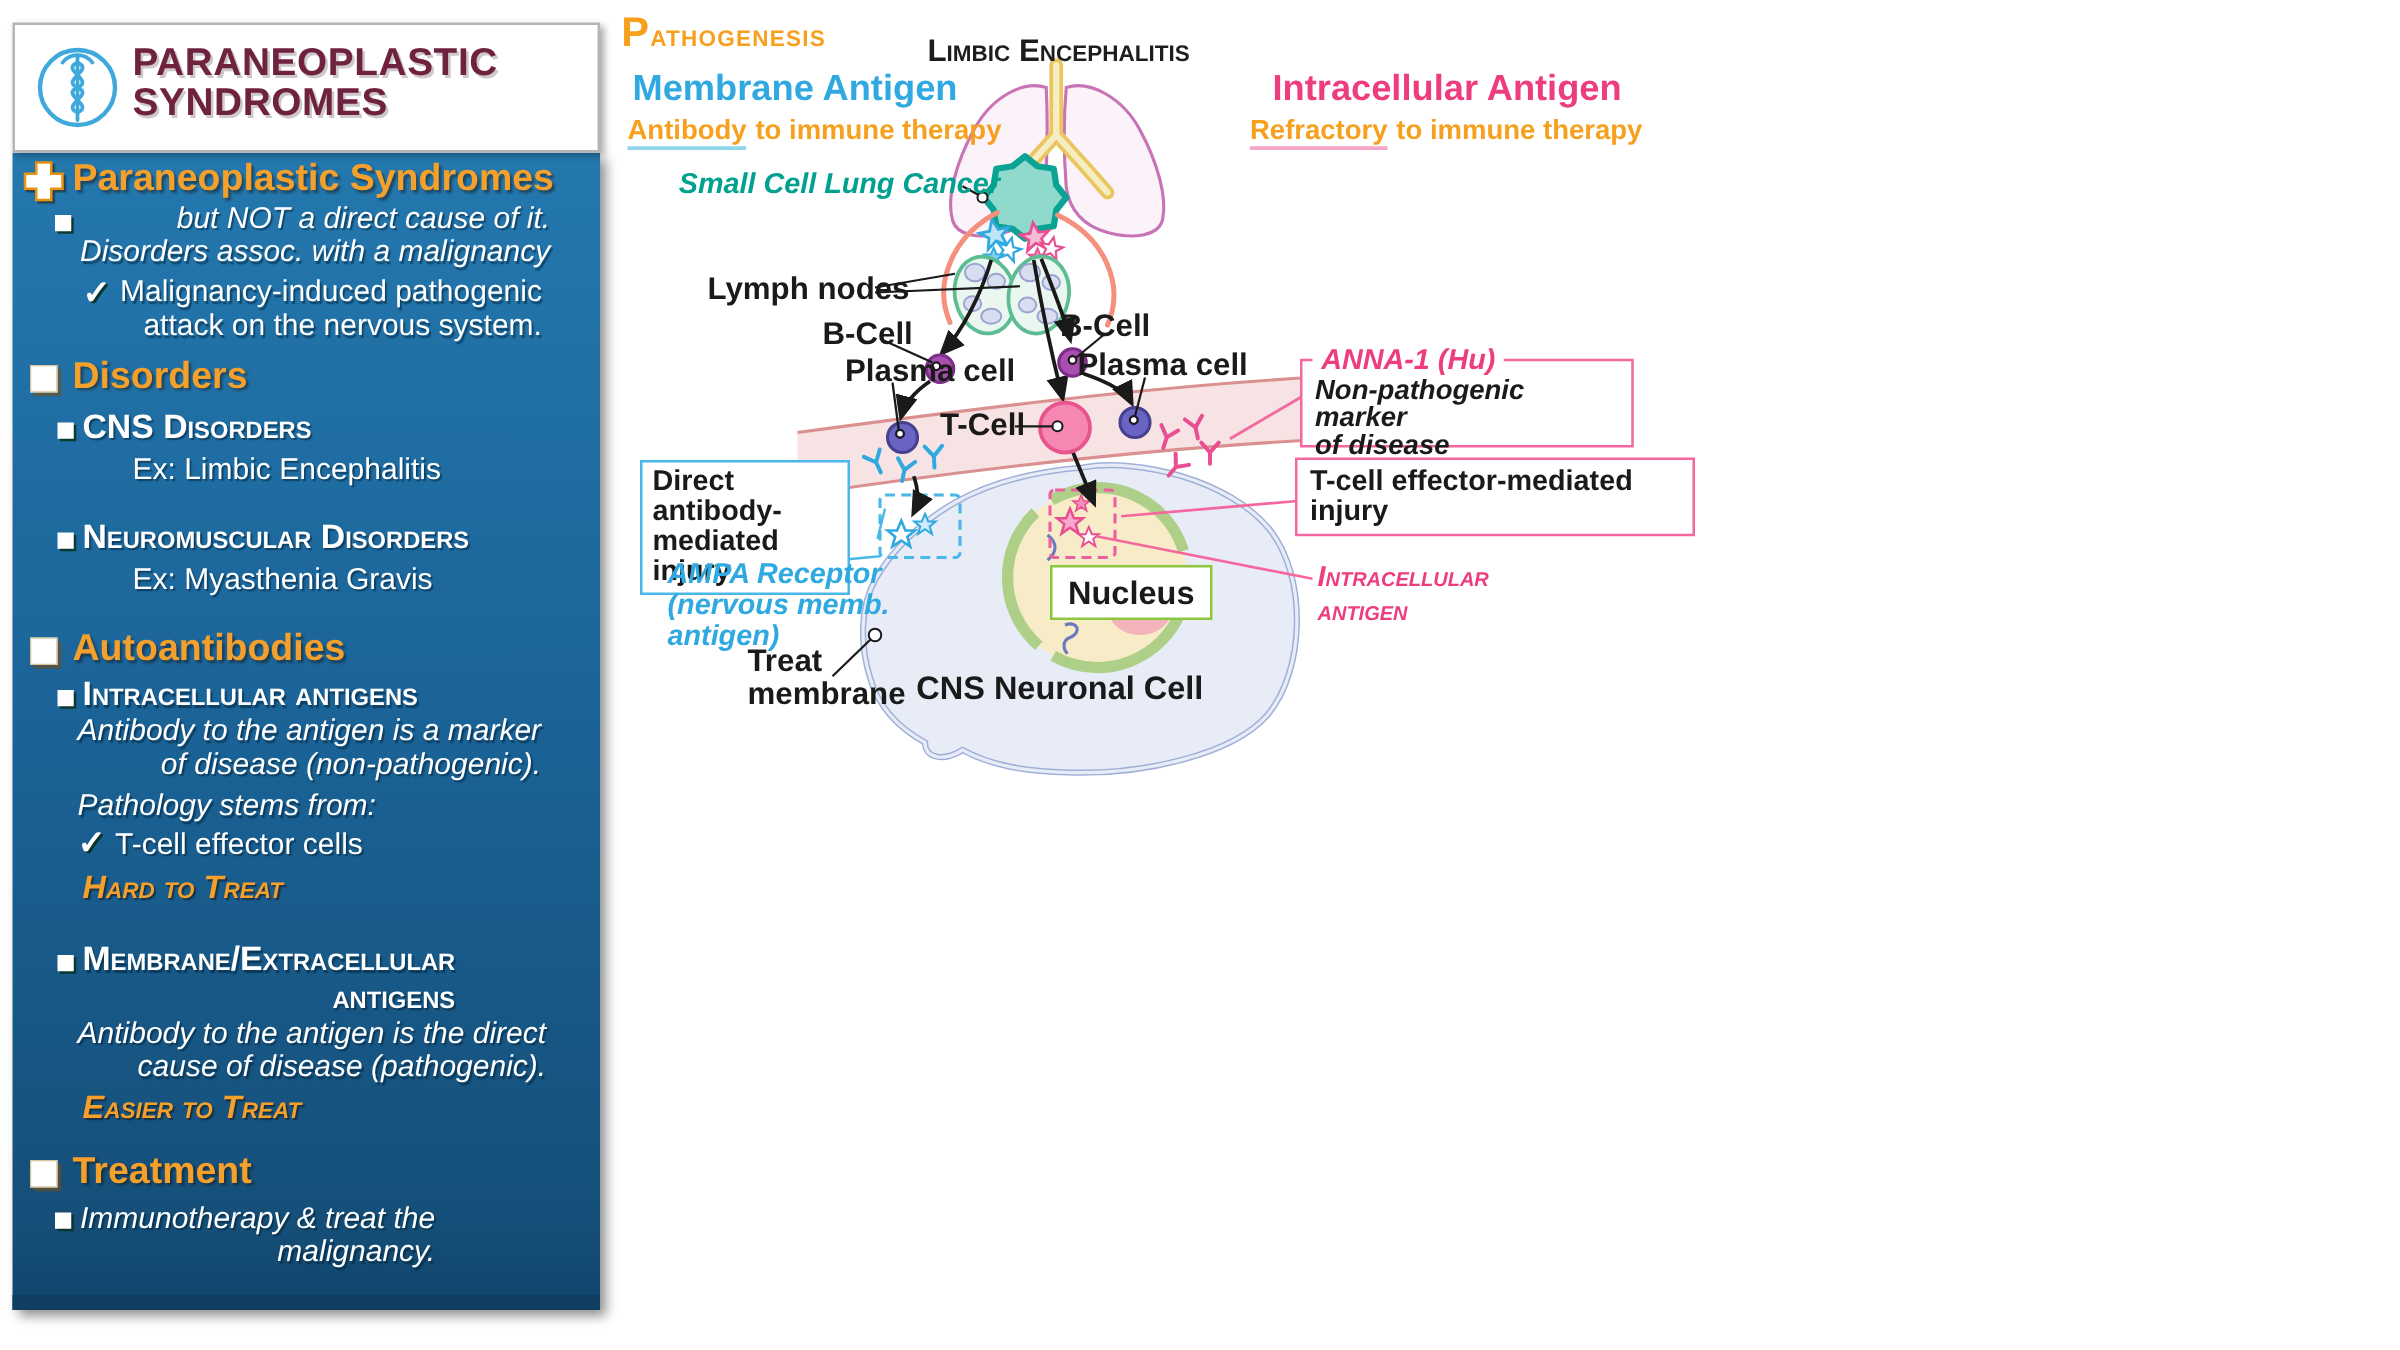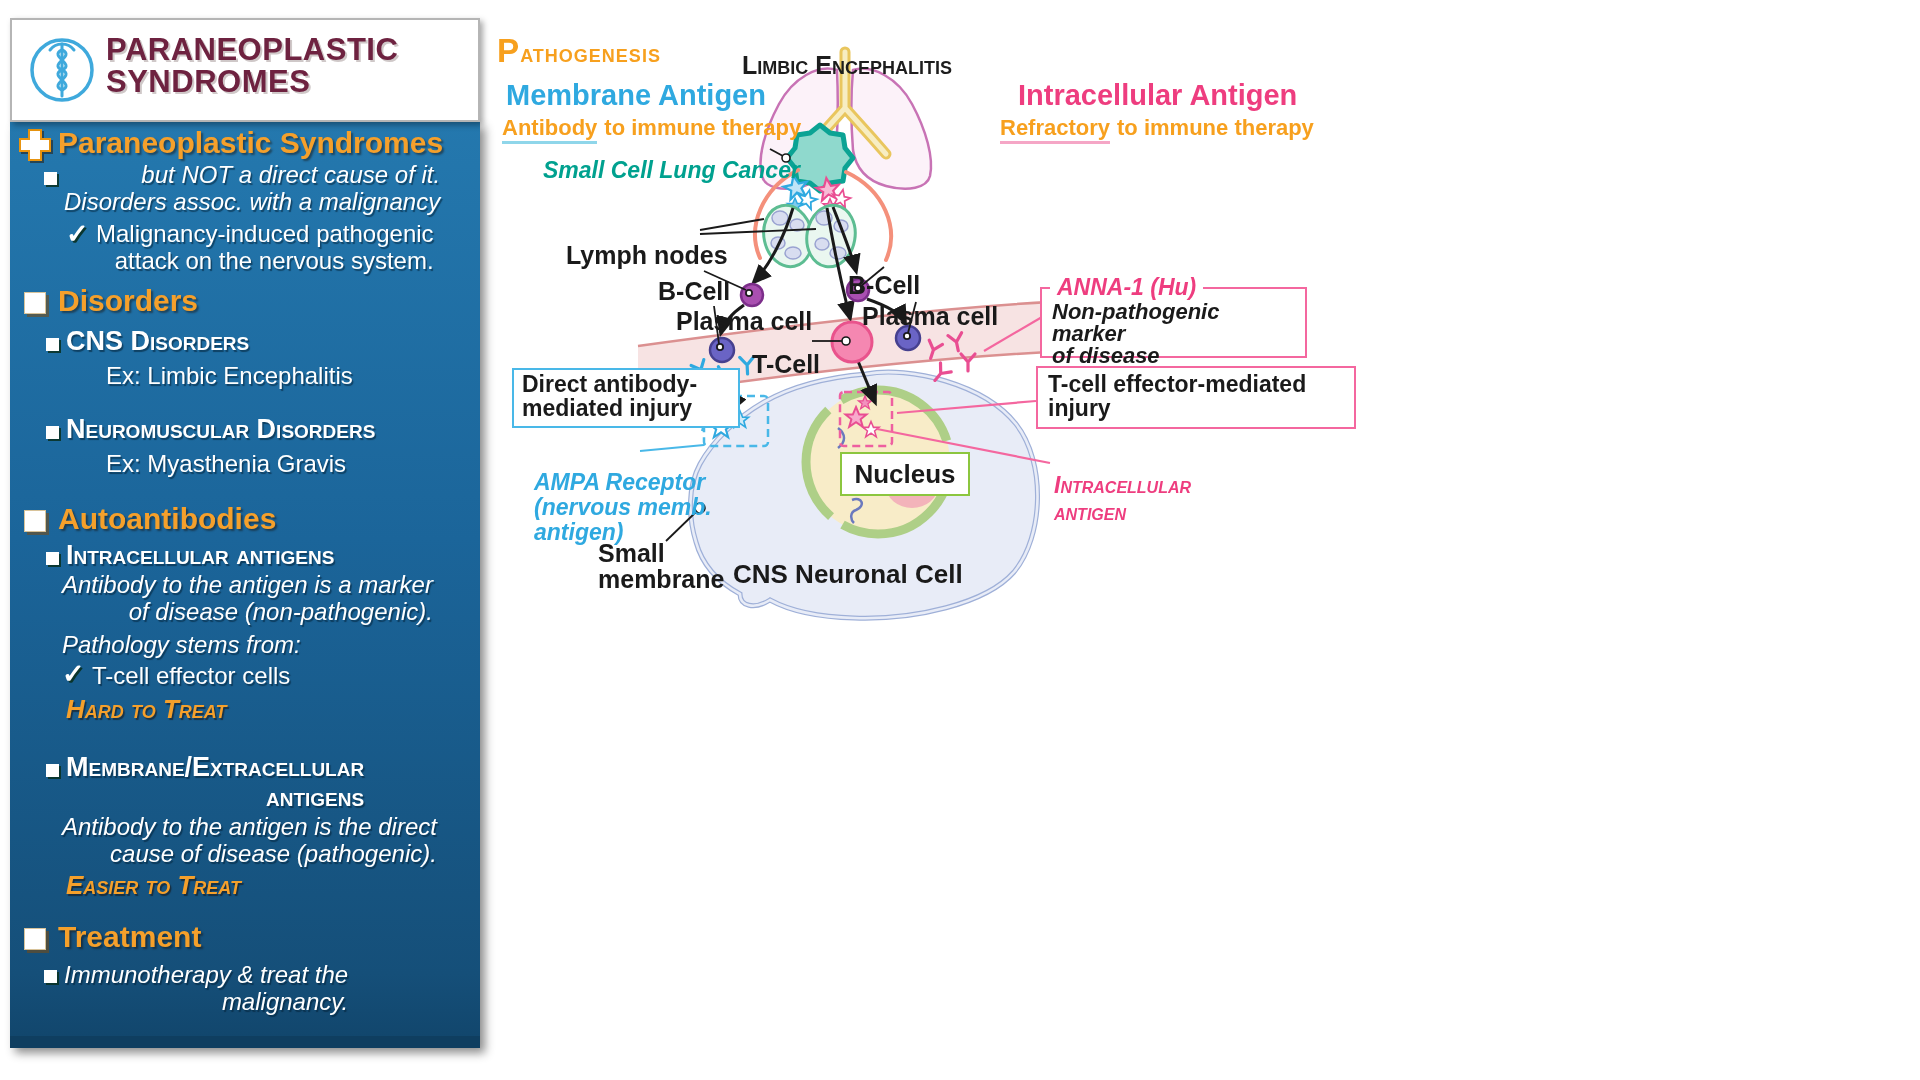--- a/index.html
+++ b/index.html
@@ -25,42 +25,42 @@
   .onote{color:#F5A02B;font-variant:small-caps;font-style:italic;font-size:26px;font-weight:bold;
     text-shadow:1.5px 2px 1px rgba(25,10,0,.5);}
   .sqbig{position:absolute;width:20px;height:20px;background:#ffffff;border:1px solid #d8c39a;
     box-shadow:3px 3px 0 rgba(125,75,15,.55);}
   .sqsm{position:absolute;width:13px;height:13px;background:#ffffff;
     box-shadow:2px 2px 0 rgba(8,48,32,.85);}
   .check-icon{color:#ffffff;font-size:27px;font-weight:bold;
     text-shadow:2px 2px 0 rgba(8,48,32,.9);}
   .plus-icon{position:absolute;width:34px;height:34px;filter:drop-shadow(2.5px 2.5px 0 rgba(40,20,0,.5));}
   
-  .dlbl{position:absolute;color:#1a1a1a;font-weight:600;font-size:25px;line-height:1.05;z-index:10;margin-top:24px;}
+  .dlbl{position:absolute;color:#1a1a1a;font-weight:600;font-size:25px;line-height:1.05;z-index:10;}
   .firstbig::first-letter{font-size:128%;}
   #pathogenesis-title{left:497px;top:10px;color:#F7A01E;font-variant:small-caps;
     font-size:26px;font-weight:bold;letter-spacing:1px;}
   #limbic-title{left:742px;top:28px;font-variant:small-caps;font-size:25px;font-weight:bold;color:#1d1d1d;}
   #membrane-heading{left:506px;top:56px;color:#2FA9E0;font-size:29px;font-weight:bold;}
   #respond-line,#refractory-line{color:#F7A01E;font-size:22px;font-weight:bold;}
   #respond-line{left:502px;top:92px;}
   #refractory-line{left:1000px;top:92px;}
   .uword-cyan{border-bottom:3px solid #8FD6EA;padding-bottom:1px;}
   .uword-pink{border-bottom:3px solid #F5A6C6;padding-bottom:1px;}
   .rest-word{margin-left:7px;}
   #intracellular-heading{left:1018px;top:56px;color:#EE3D7F;font-size:29px;font-weight:bold;}
   #sclc-label{left:543px;top:134px;color:#00A18F;font-size:23px;font-style:italic;font-weight:bold;}
   #lymph-nodes-label{left:566px;top:218px;}
   #bcell-left-label{left:658px;top:254px;}
   #plasma-left-label{left:676px;top:284px;}
   #bcell-right-label{left:848px;top:248px;}
   #plasma-right-label{left:862px;top:279px;}
   #tcell-label{left:752px;top:327px;}
   .note-box{position:absolute;background:#ffffff;box-sizing:border-box;z-index:10;}
-  #direct-box{left:512px;top:368px;width:228px;border:2.5px solid #49B8E8;padding:3px 8px 5px 8px;}
+  #direct-box{left:512px;top:368px;width:168px;border:2.5px solid #49B8E8;padding:3px 8px 5px 8px;}
   #direct-box div{font-size:23px;font-weight:600;line-height:1.04;color:#1a1a1a;}
   #ampa-label{left:534px;top:446px;color:#2FA9E0;font-size:23px;font-style:italic;font-weight:bold;line-height:1.08;}
   #anna-box{left:1040px;top:287px;width:267px;height:71px;border:2px solid #F4679F;padding:12px 8px 0 10px;}
   #anna-title{position:absolute;top:-15px;left:8px;background:#ffffff;padding:0 7px;
     color:#EE3D7F;font-size:23px;font-style:italic;font-weight:bold;white-space:nowrap;}
   #anna-box .bl{font-size:22px;font-weight:600;font-style:italic;line-height:1.0;color:#1a1a1a;}
   #tcell-box{left:1036px;top:366px;width:320px;border:2px solid #F4679F;padding:4px 8px 6px 10px;}
   #tcell-box div{font-size:23px;font-weight:600;line-height:1.06;color:#1a1a1a;}
   #intracellular-label{left:1054px;top:448px;color:#EE3D7F;font-variant:small-caps;
     font-size:23px;font-weight:bold;font-style:italic;line-height:1.18;}
@@ -346,16 +346,16 @@
 <div class="note-box" id="tcell-box">
   <div>T-cell effector-mediated</div>
   <div>injury</div>
 </div>
 <div class="dlbl" id="intracellular-label">
   <div>Intracellular</div>
   <div>antigen</div>
 </div>
 <div class="note-box" id="nucleus-box">Nucleus</div>
 <div class="dlbl" id="plasma-membrane-label">
-  <div>Small</div>
+  <div>Treat</div>
   <div>membrane</div>
 </div>
 <div class="dlbl" id="cns-cell-label">CNS Neuronal Cell</div>
 
 </body></html>

